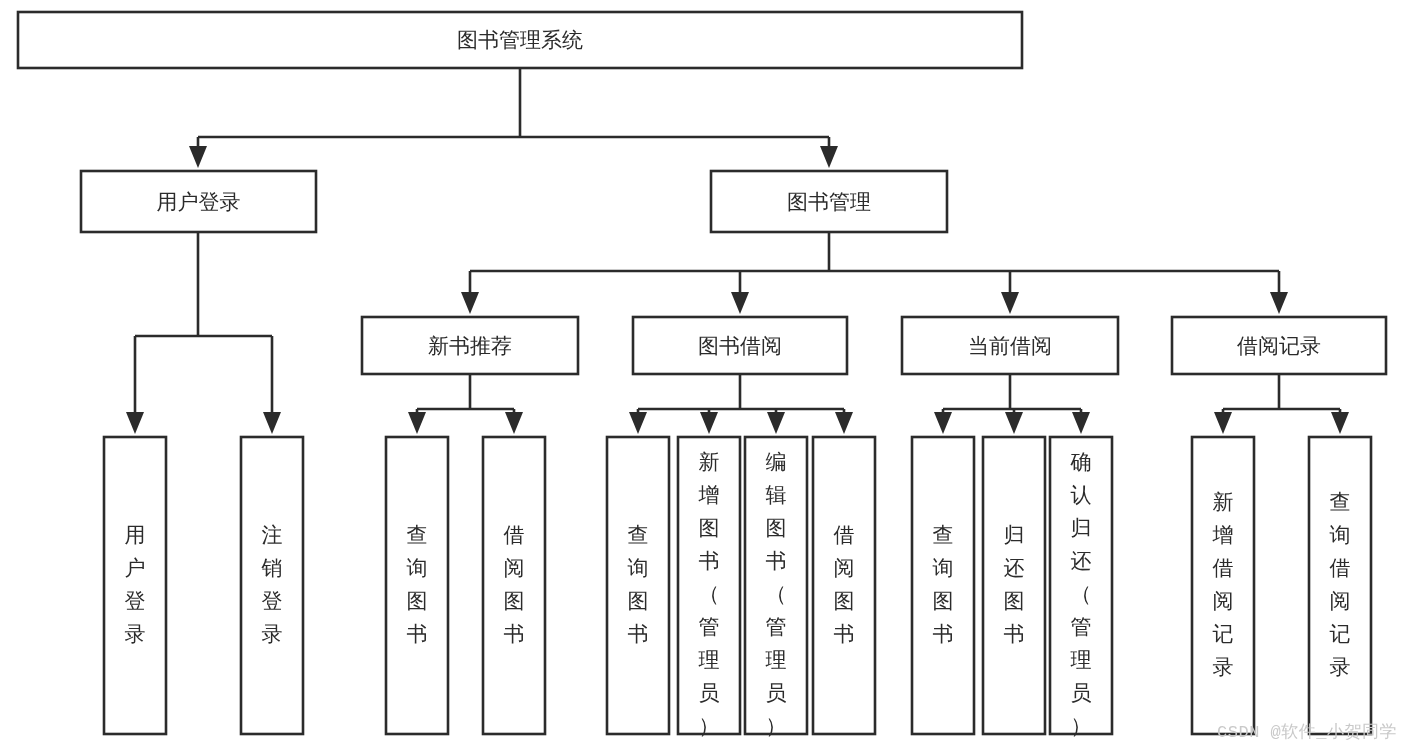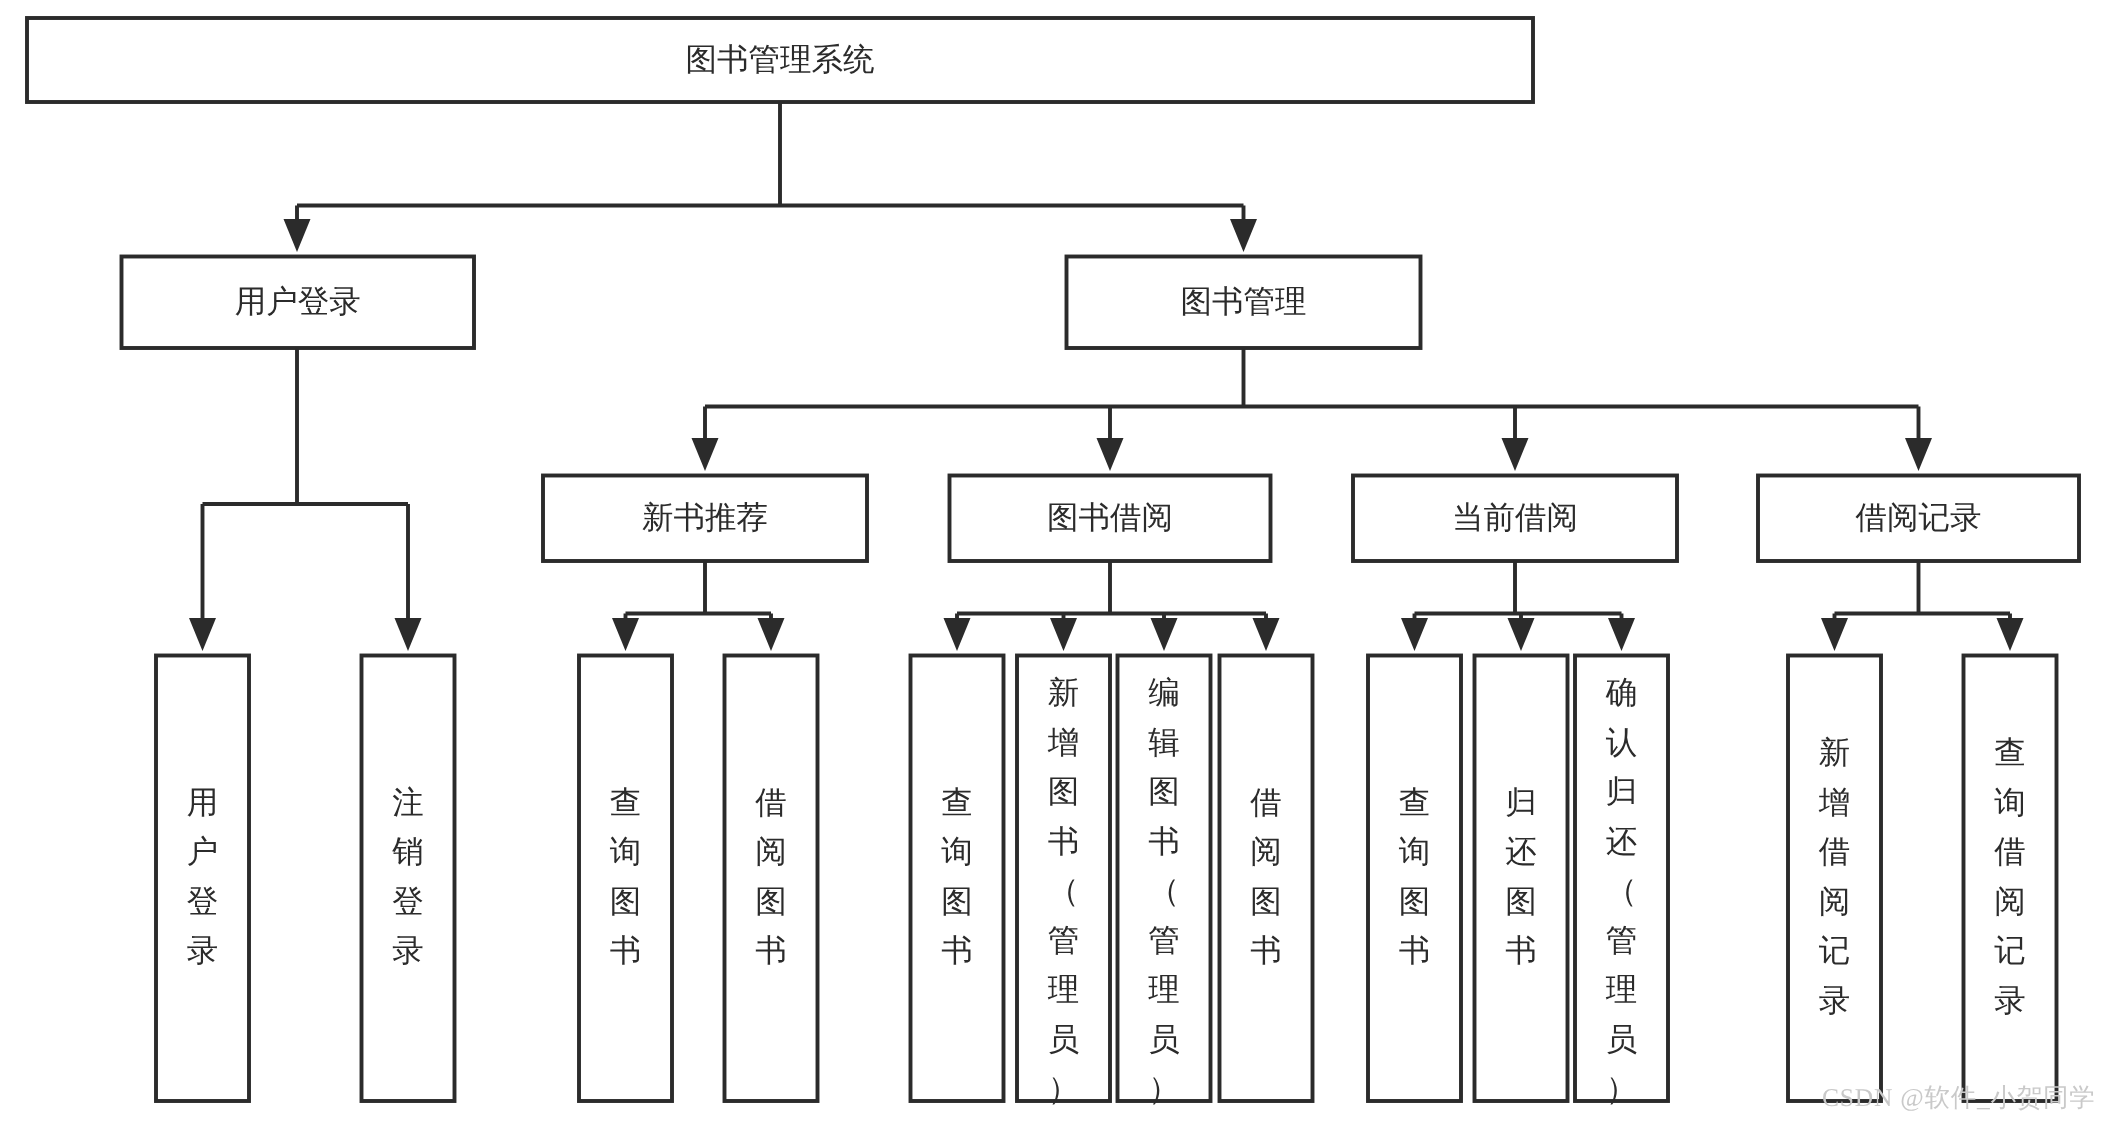--- a/index.html
+++ b/index.html
@@ -48,21 +48,21 @@
     stroke-linecap: butt;
   }
   .edge-arrow {
     fill: #2b2b2b;
     stroke: none;
   }
   .watermark {
     position: absolute;
     right: 8px;
     bottom: 4px;
-    font-family: Liberation Serif, serif;
+    font-family: Liberation Mono, monospace;
     font-size: 17px;
     color: #c9c9c9;
     white-space: nowrap;
     letter-spacing: 0.5px;
     user-select: none;
   }
 </style>
 </head>
 <body>
 

